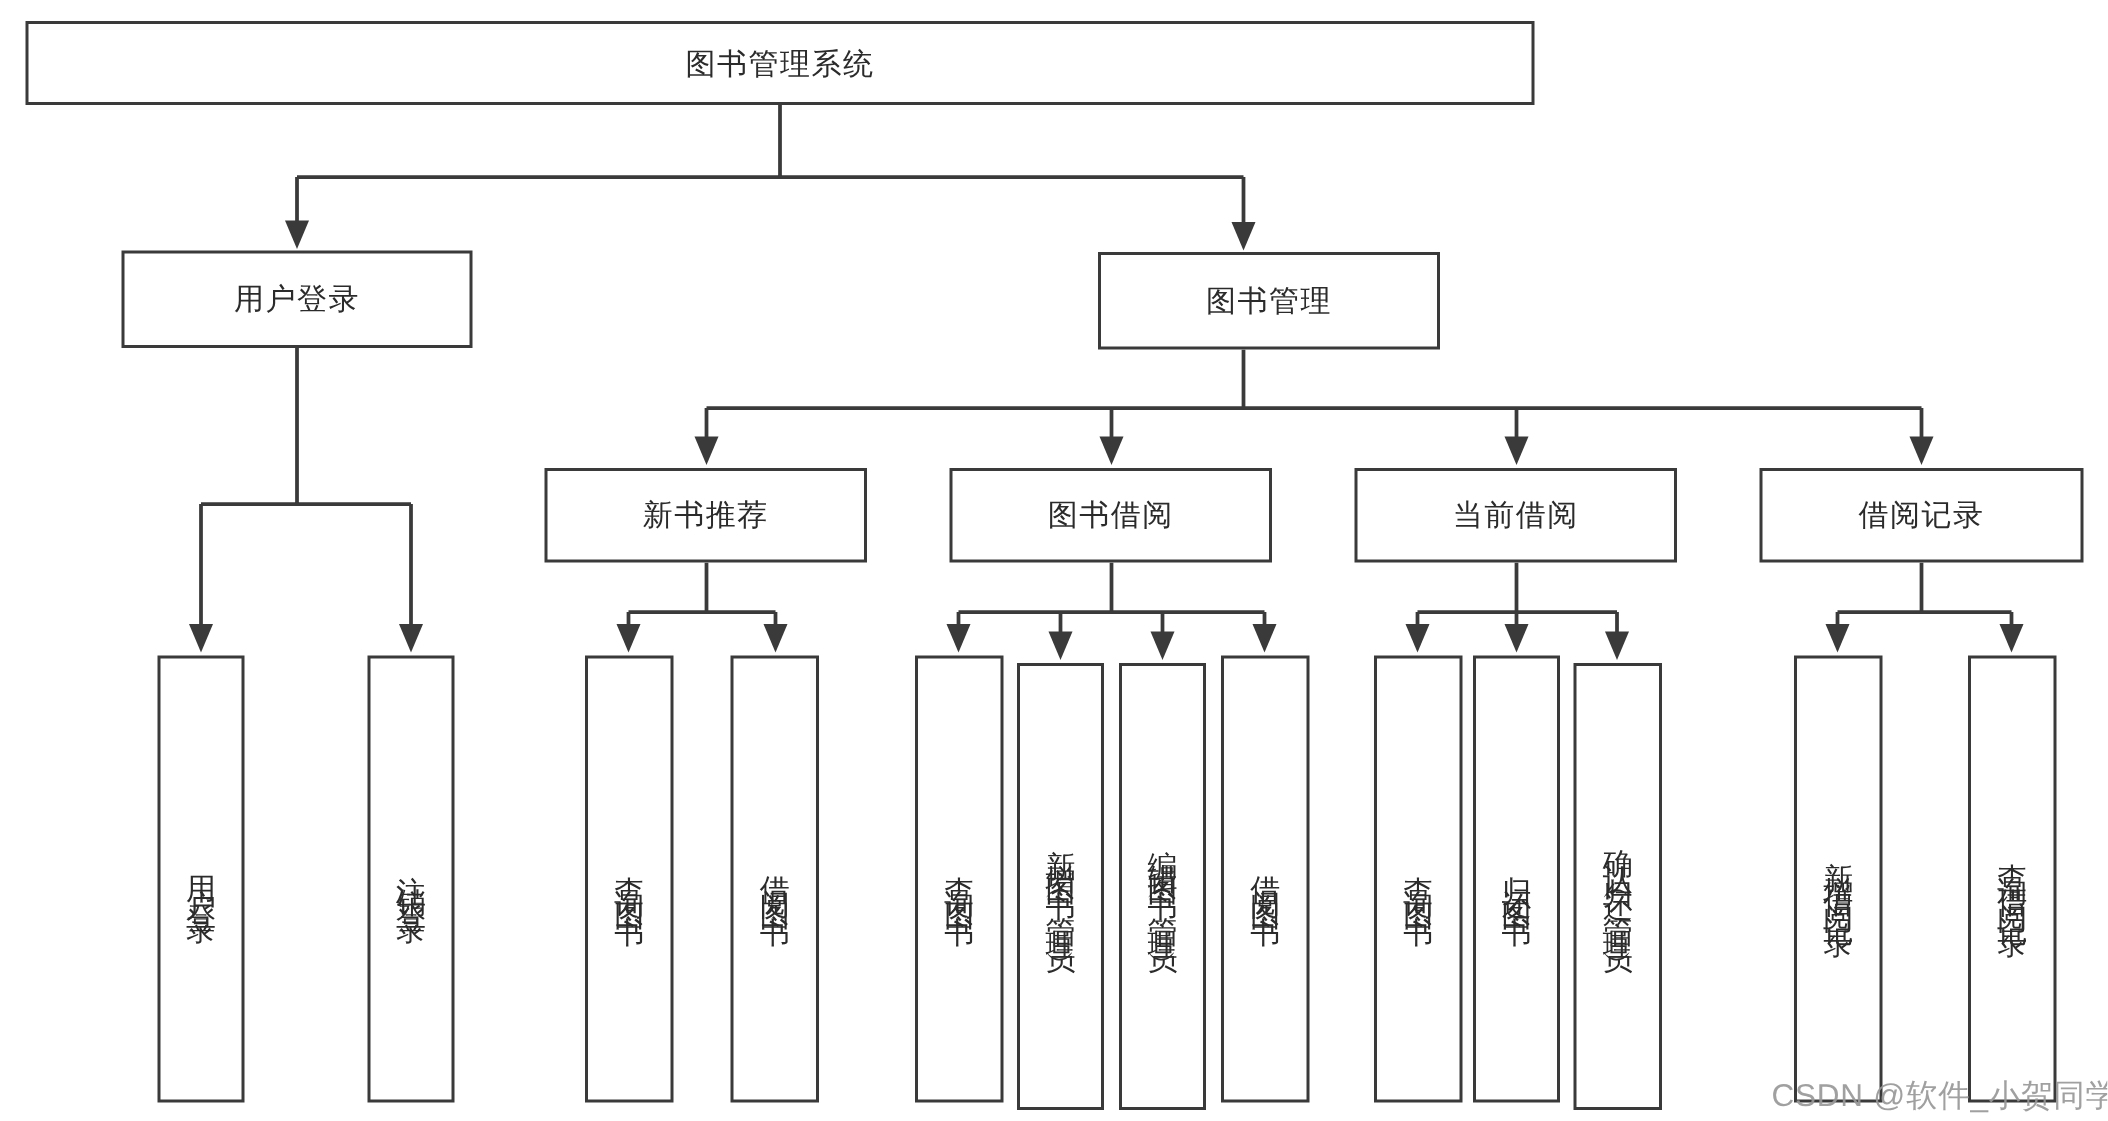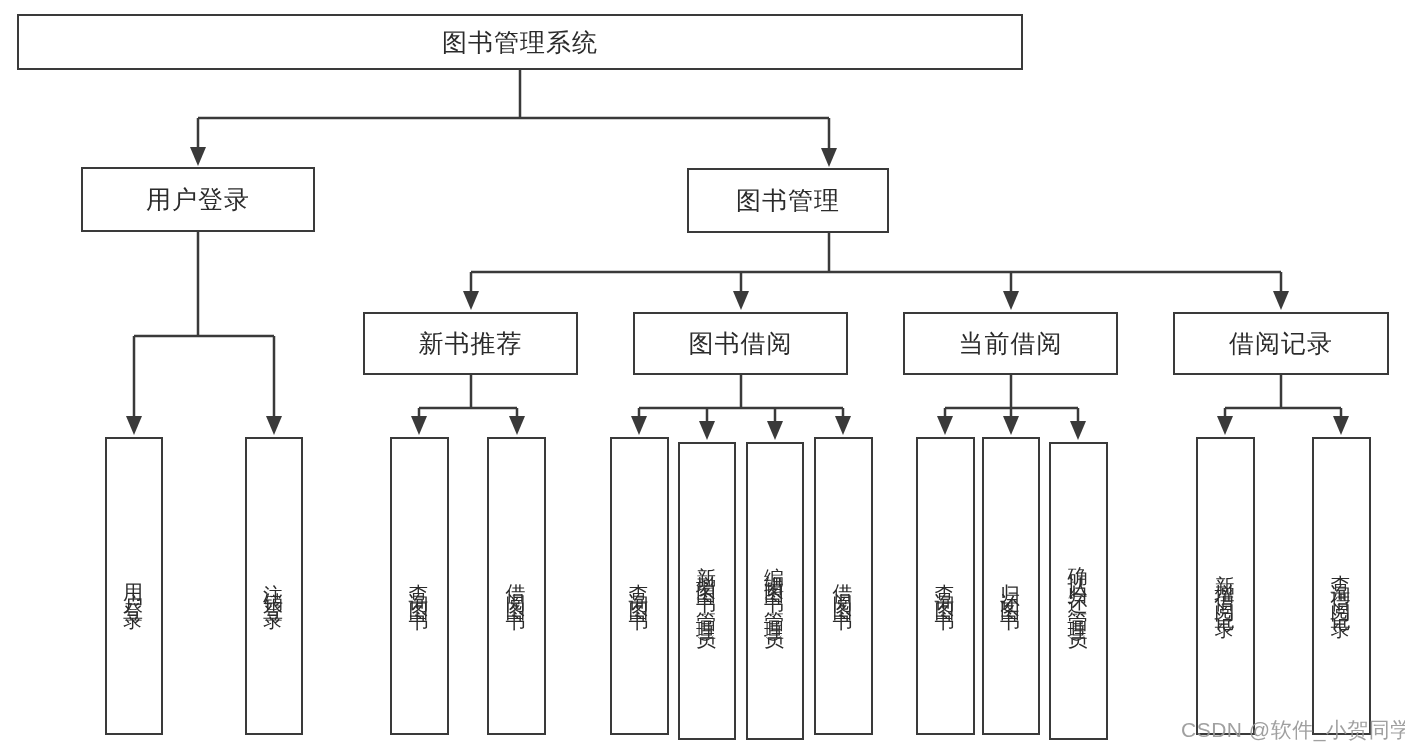--- a/index.html
+++ b/index.html
@@ -21,42 +21,42 @@
     position: absolute;
     box-sizing: border-box;
     border: 2.5px solid #3a3a3a;
     background: #ffffff;
     display: flex;
     align-items: center;
     justify-content: center;
     z-index: 2;
     color: #2b2b2b;
   }
-  .hbox { font-size: 25px; letter-spacing: 1px; }
+  .hbox { font-size: 20px; letter-spacing: 1px; }
   .vbox span {
     writing-mode: vertical-rl;
     text-orientation: mixed;
     font-size: 20px;
     letter-spacing: 9px;
     white-space: nowrap;
   }
   .watermark {
     position: absolute;
     left: 1181px;
     top: 716px;
     font-size: 21px;
     color: rgba(152,152,152,0.92);
     white-space: nowrap;
     z-index: 3;
     letter-spacing: 0.5px;
   }
   
   .n-root  { left:17px;   top:14px;  width:1006px; height:56px; }
   .n-l2a   { left:81px;   top:167px; width:234px;  height:65px; }
-  .n-l2b   { left:687px;  top:168px; width:202px;  height:65px;font-family:Liberation Serif, serif; }
+  .n-l2b   { left:732px;  top:168px; width:228px;  height:65px;font-family:Liberation Serif, serif; }
   .n-l3a   { left:363px;  top:312px; width:215px;  height:63px; }
   .n-l3b   { left:633px;  top:312px; width:215px;  height:63px; }
   .n-l3c   { left:903px;  top:312px; width:215px;  height:63px; }
   .n-l3d   { left:1173px; top:312px; width:216px;  height:63px; }
   .n-lf1   { left:105px;  top:437px; width:58px;   height:298px; }
   .n-lf2   { left:245px;  top:437px; width:58px;   height:298px; }
   .n-lf3   { left:390px;  top:437px; width:59px;   height:298px; }
   .n-lf4   { left:487px;  top:437px; width:59px;   height:298px; }
   .n-lf5   { left:610px;  top:437px; width:59px;   height:298px; }
   .n-lf6   { left:678px;  top:442px; width:58px;   height:298px; }

